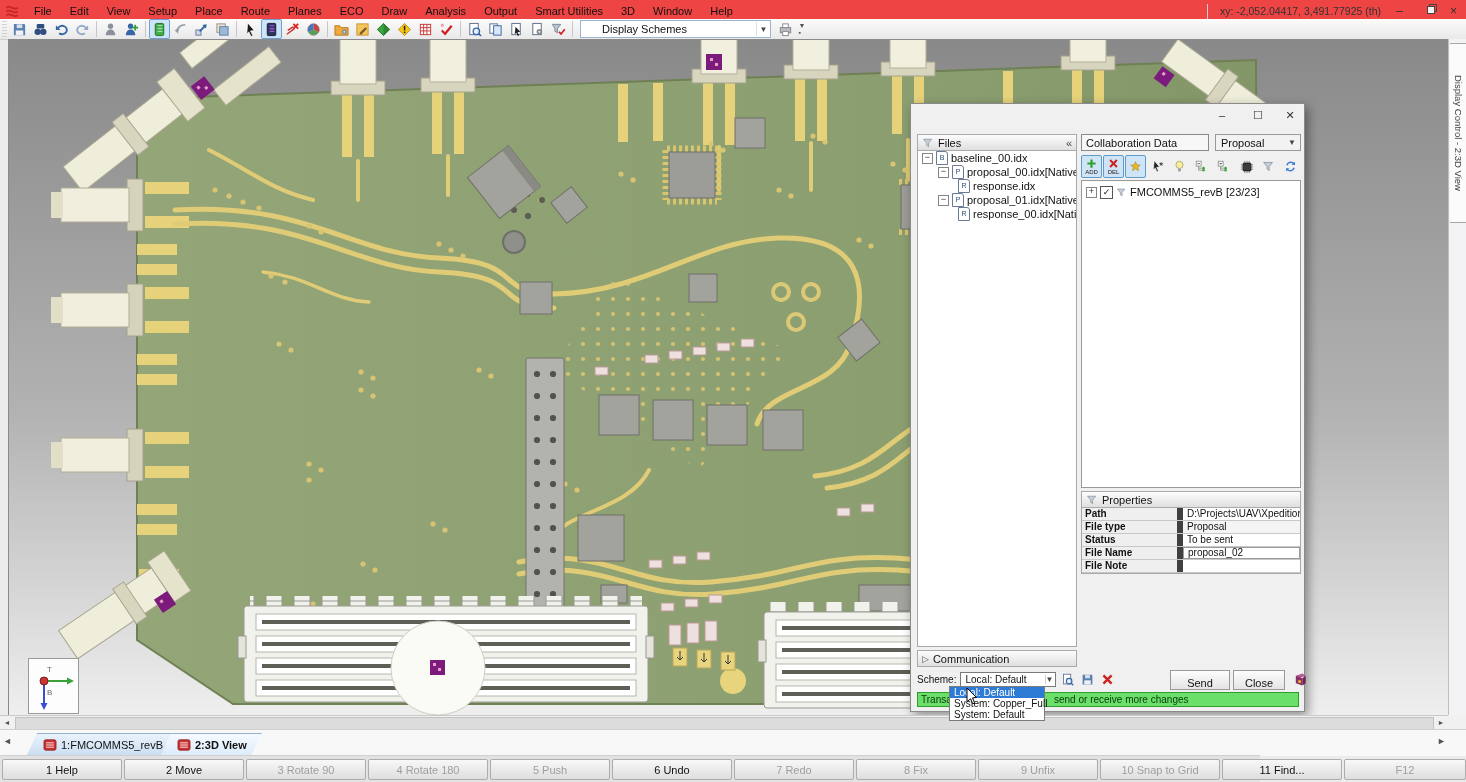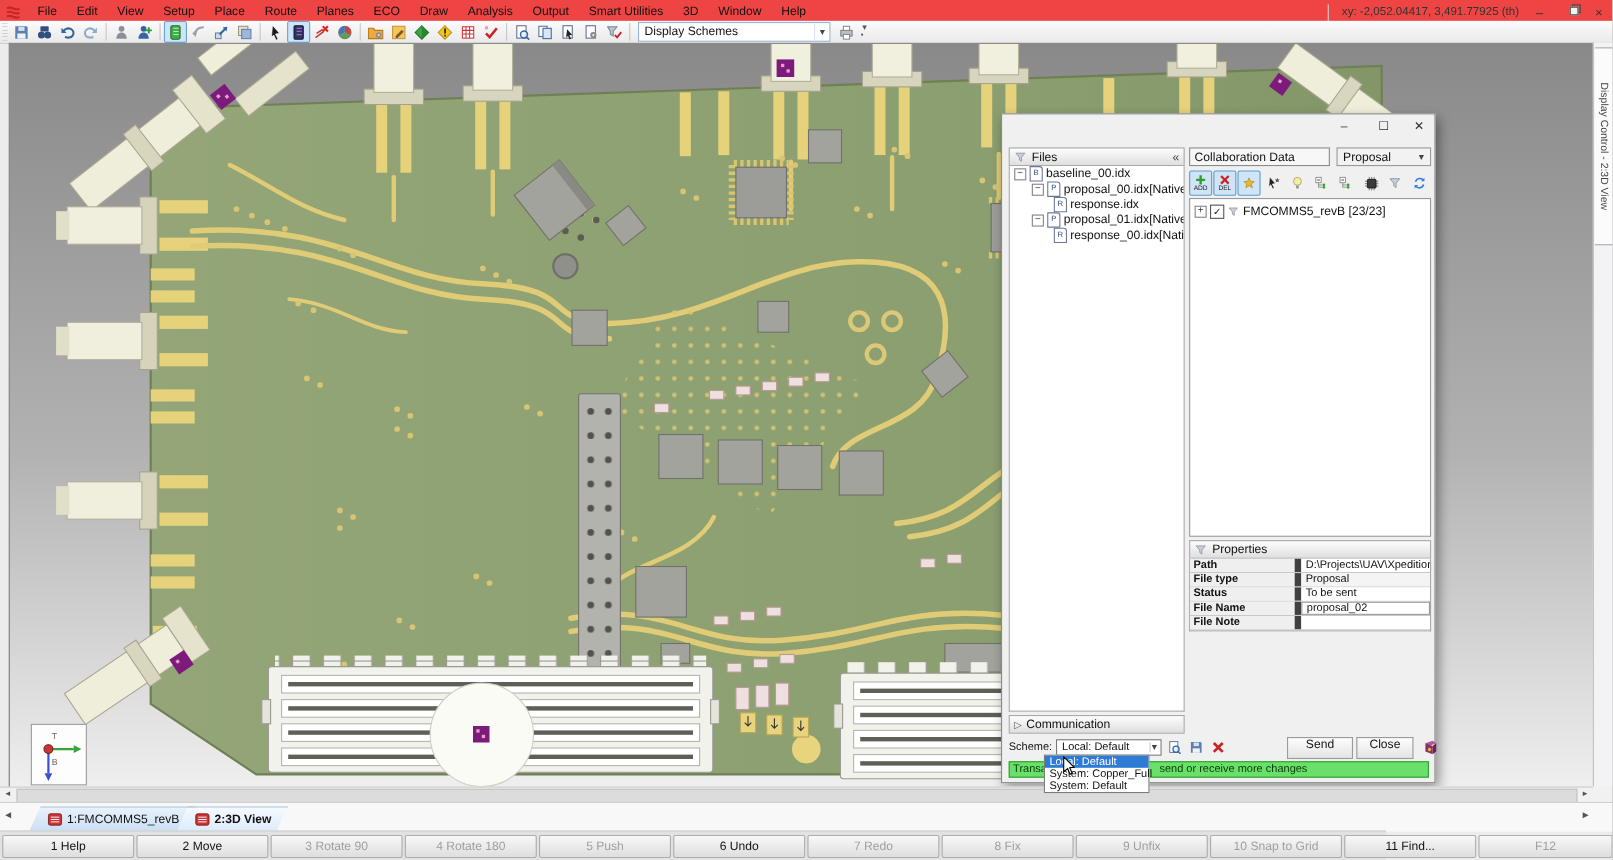--- a/index.html
+++ b/index.html
@@ -18,21 +18,21 @@
   .restore-glyph:after{content:"";position:absolute;left:0;top:2px;width:6px;height:6px;border:1px solid #444;background:#f2f2f2;}
   
   .toolbar{position:absolute;left:0;top:19px;width:1466px;height:20px;background:linear-gradient(#fbfbfb,#e9e9e9);
            display:flex;align-items:center;border-bottom:1px solid #cfcfcf;}
   .tbi{width:19px;height:18px;display:flex;align-items:center;justify-content:center;border:1px solid transparent;border-radius:2px;}
   .tbi svg{width:15px;height:15px;}
   .tbi.pressed{background:#cfe4f7;border-color:#69a1d8;}
   .tbsep{width:1px;height:16px;background:#c6c6c6;margin:0 3px;}
   .tbgrip{width:5px;height:16px;margin:0 2px;background:repeating-linear-gradient(#bbb 0 1px,transparent 1px 3px);opacity:.6;}
   .schemes-combo{display:flex;align-items:center;height:16px;width:168px;background:#fff;border:1px solid #9bb3cd;
-                 margin-left:4px;padding-left:5px;position:relative;}
+                 margin-left:4px;padding-left:21px;position:relative;}
   .schemes-combo .arr{margin-left:auto;width:13px;height:14px;display:flex;align-items:center;justify-content:center;color:#444;font-size:8px;border-left:1px solid #d6e2ef;}
   
   .canvas{position:absolute;left:8px;top:39px;width:1440px;height:676px;border-top:1px solid #8a8a8a;border-left:1px solid #8a8a8a;overflow:hidden;background:#9a9a9a;}
   .axisbox{position:absolute;left:19px;top:618px;width:49px;height:54px;background:#fdfdfd;border:1px solid #9a9a9a;}
   
   .rstrip{position:absolute;left:1448px;top:39px;width:18px;height:676px;background:#f3f3f5;border-left:1px solid #bfbfbf;}
   .vtab{position:absolute;left:1px;top:4px;width:16px;height:178px;background:#fbfbfc;border:1px solid #a8a8a8;border-left:none;
         writing-mode:vertical-rl;font-size:9.5px;color:#444;display:flex;align-items:center;justify-content:center;}
   
   .dialog{position:absolute;left:910px;top:103px;width:393px;height:607px;background:#f0f0f0;
@@ -66,21 +66,21 @@
   .prow{display:flex;height:12px;border-bottom:1px solid #c8c8c8;font-size:10px;}
   .prow .pl{width:92px;background:#efefef;border-right:6px solid #404040;font-weight:bold;padding-left:3px;line-height:12px;}
   .prow .pv{flex:1;padding-left:4px;line-height:12px;background:#fff;white-space:nowrap;overflow:hidden;}
   .prow.alt .pv{background:#f4f4f4;}
   .schemerow{position:absolute;left:6px;top:566px;width:382px;height:19px;display:flex;align-items:center;font-size:10px;}
   .scheme-combo{width:96px;height:15px;border:1px solid #7a7a7a;background:#fff;display:flex;align-items:center;padding-left:4px;margin-left:4px;box-sizing:border-box;}
   .scheme-combo .arr{margin-left:auto;color:#444;font-size:8px;padding-right:2px;border-left:1px solid #ccc;}
   .mini-btn{width:16px;height:16px;margin-left:2px;display:flex;align-items:center;justify-content:center;border:1px solid transparent;}
   .mini-btn svg{width:13px;height:13px;}
   .push-btn{height:18px;border:1px solid #9a9a9a;background:linear-gradient(#fdfdfd,#e4e4e4);
-            font-size:11px;display:flex;align-items:flex-start;justify-content:center;}
+            font-size:11px;display:flex;align-items:flex-end;justify-content:center;}
   .statusbar{position:absolute;left:6px;top:588px;width:382px;height:15px;background:#6ae06a;border:1px solid #2f9e2f;
              font-size:10px;box-sizing:border-box;overflow:hidden;}
   .statusbar span{position:absolute;top:1px;line-height:12px;color:#0a3a0a;}
   
   .ddpopup{position:absolute;left:949px;top:686px;width:94px;background:#fff;border:1px solid #7c7c7c;font-size:10px;z-index:50;}
   .ddpopup .opt{height:11px;line-height:11px;padding-left:4px;white-space:nowrap;}
   .ddpopup .opt.sel{background:#2e7bd6;color:#fff;}
   .cursor-arrow{position:absolute;left:966px;top:687px;z-index:60;width:14px;height:18px;}
   
   .hscroll{position:absolute;left:0;top:715px;width:1448px;height:14px;background:#f1f1f1;border-top:1px solid #c9c9c9;}

